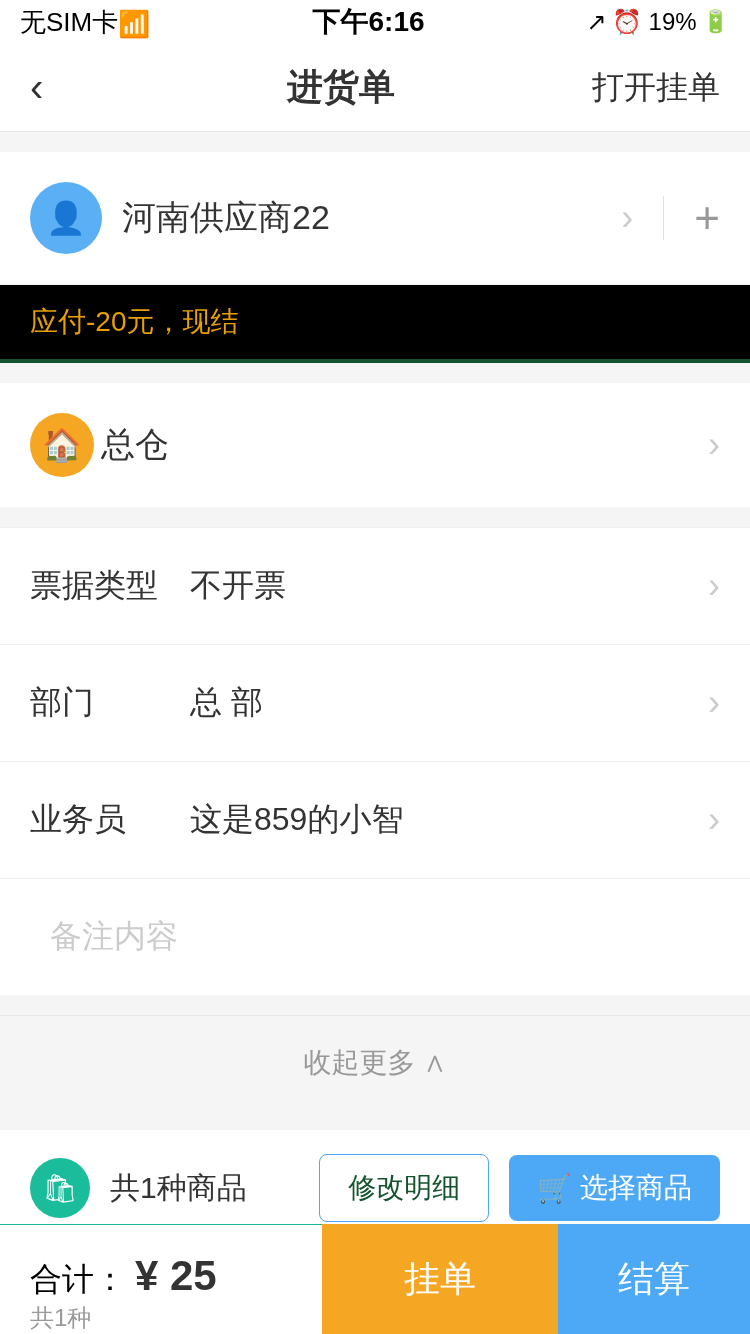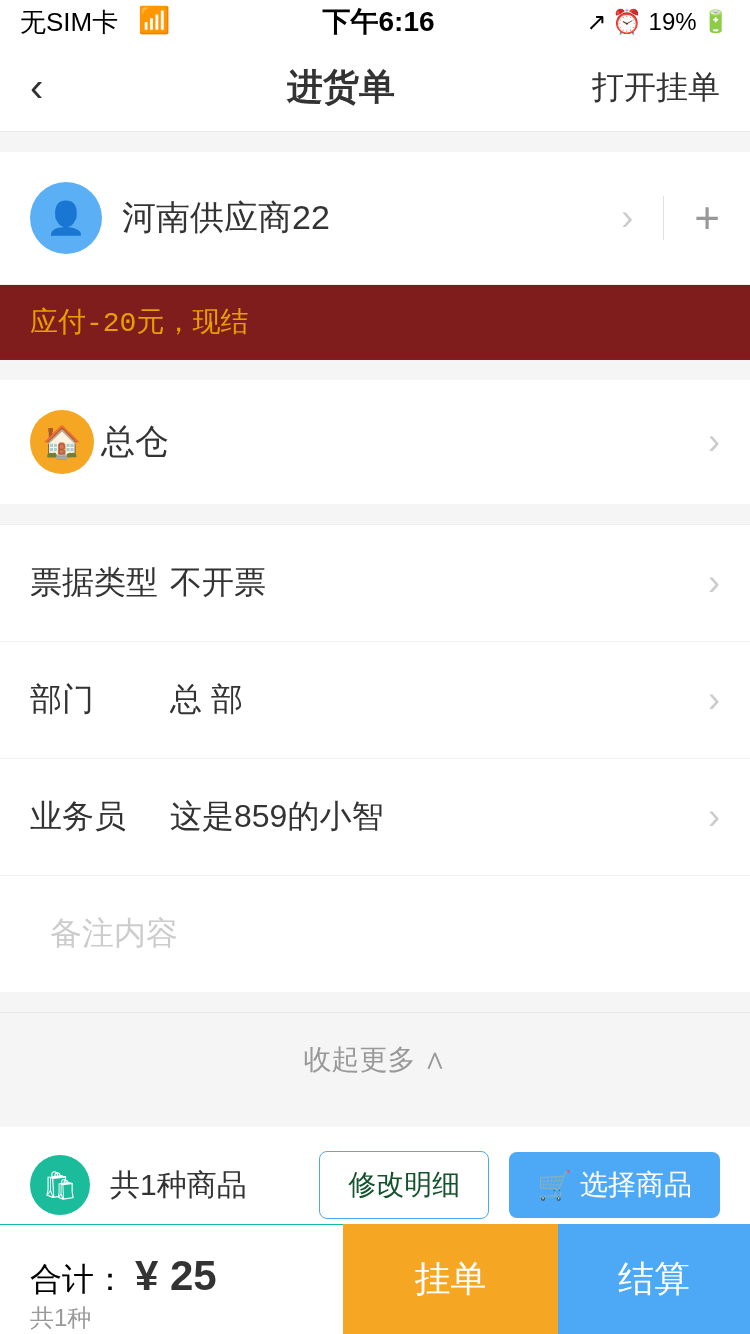--- a/index.html
+++ b/index.html
@@ -17,21 +17,21 @@
     .status-bar {
       background: #fff;
       height: 44px;
       display: flex;
       align-items: center;
       justify-content: space-between;
       padding: 0 20px;
       font-size: 26px;
       color: #000;
     }
-    .status-left { display: flex; align-items: flex-start; gap: 20px; }
+    .status-left { display: flex; align-items: flex-end; gap: 0; }
     .status-center { font-weight: 600; font-size: 28px; }
     .status-right { display: flex; align-items: center; gap: 6px; font-size: 24px; }
 
     
     .nav-bar {
       background: #fff;
       height: 88px;
       display: flex;
       align-items: center;
       justify-content: space-between;
@@ -100,26 +100,25 @@
       color: #999;
       font-size: 44px;
       font-weight: 300;
       border-left: 1px solid #e0e0e0;
       padding-left: 30px;
       line-height: 1;
     }
 
     
     .notice-row {
-      background: #7f1d1d;
+      background: #000000;
       padding: 18px 30px;
       font-size: 28px;
       color: #e8a000;
-      border-bottom: 1px solid #14532d;
-      font-family: Liberation Mono, monospace;
+      border-bottom: 4px solid #14532d;
     }
 
     
     .warehouse-row {
       display: flex;
       align-items: center;
       padding: 30px 30px;
     }
     .warehouse-icon {
       width: 64px;
@@ -155,20 +154,21 @@
     .form-label {
       font-size: 32px;
       color: #333;
       width: 140px;
       flex-shrink: 0;
     }
     .form-value {
       flex: 1;
       font-size: 32px;
       color: #333;
+      margin-left: 20px;
     }
     .form-placeholder {
       flex: 1;
       font-size: 32px;
       color: #ccc;
       margin-left: 20px;
     }
     .form-chevron {
       color: #ccc;
       font-size: 36px;
@@ -301,21 +301,21 @@
     .footer-total-amount {
       font-size: 42px;
       font-weight: 700;
       color: #333;
     }
     .footer-total-count {
       font-size: 24px;
       color: #999;
     }
     .footer-btn-pending {
-      width: 215px;
+      width: 236px;
       height: 110px;
       background: #f5a623;
       color: white;
       font-size: 36px;
       display: flex;
       align-items: center;
       justify-content: center;
       cursor: pointer;
       border: none;
     }

